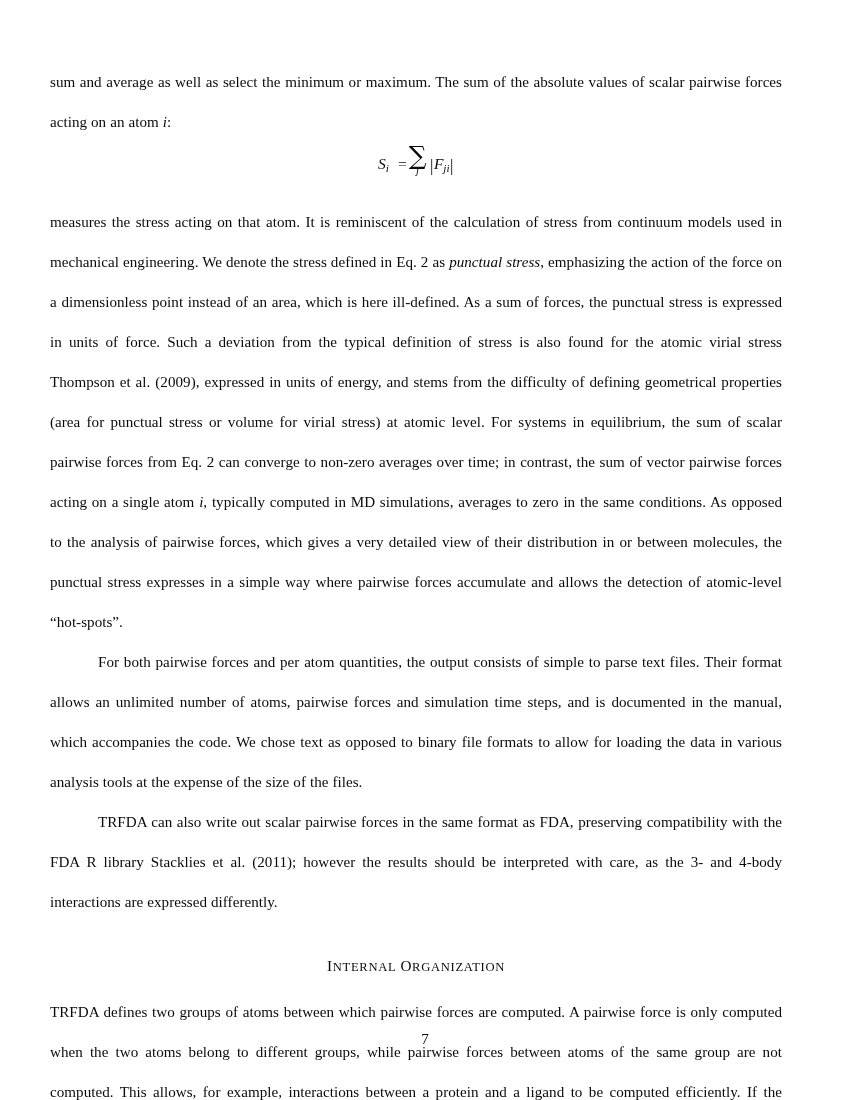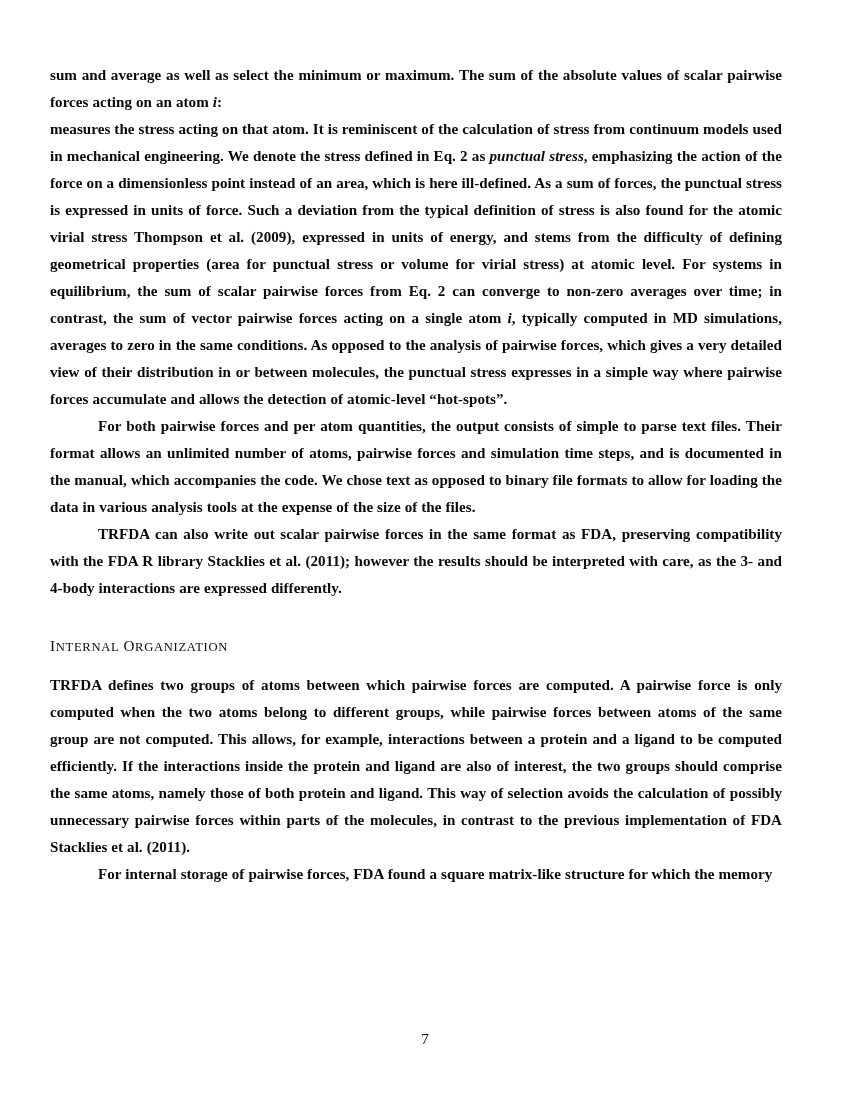--- a/index.html
+++ b/index.html
@@ -22,27 +22,26 @@
     box-sizing: border-box;
   }
   .content {
     position: absolute;
     left: 50px;
     top: 62px;
     width: 732px;
   }
   p.body-text {
     font-size: 15.1px;
-    line-height: 27px;
+    line-height: 40px;
     text-align: justify;
     text-align-last: left;
     margin: 0;
     letter-spacing: 0.002em;
     word-spacing: 0.012em;
-    font-weight: bold;
     -webkit-font-smoothing: antialiased;
   }
   p.indent {
     text-indent: 48px;
   }
   p.flush {
     text-indent: 0;
   }
   .eq-block {
     margin: 0;
@@ -101,20 +100,21 @@
     display: inline-block;
     font-size: 17px;
     vertical-align: -0.07em;
     margin: 0 0.5px;
   }
   .bar-inner {
     font-size: 15.5px;
     font-style: italic;
   }
   .section-heading {
+    text-align: center;
     margin: 0;
     font-size: 13.2px;
     letter-spacing: 0.055em;
     font-variant: small-caps;
     font-weight: normal;
     line-height: 30px;
   }
   .sc-cap {
     font-size: 15.2px;
     letter-spacing: 0.045em;
@@ -138,20 +138,25 @@
 </style>
 </head>
 <body>
 
 <div class="page">
 
   <div class="content">
 
     <p class="body-text flush"><span>sum and average as well as select the minimum or maximum. The sum of the absolute values of scalar pairwise forces acting on an atom </span><em class="mi">i</em><span>:</span></p>
 
+    <div class="eq-block">
+      <div class="equation">
+        <span class="math"><span class="mi">S</span><span class="sub">i</span><span class="eq-gap"></span><span>=</span><span class="sum-wrap"><span class="sum-glyph">∑</span><span class="sum-under">j</span></span><span class="abs">|</span><span class="bar-inner">F</span><span class="sub">ji</span><span class="abs">|</span></span>
+      </div>
+    </div>
 
     <p class="body-text flush"><span>measures the stress acting on that atom. It is reminiscent of the calculation of stress from continuum models used in mechanical engineering. We denote the stress defined in Eq. 2 as </span><em>punctual stress</em><span>, emphasizing the action of the force on a dimensionless point instead of an area, which is here ill-defined. As a sum of forces, the punctual stress is expressed in units of force. Such a deviation from the typical definition of stress is also found for the atomic virial stress Thompson et al. (2009), expressed in units of energy, and stems from the difficulty of defining geometrical properties (area for punctual stress or volume for virial stress) at atomic level. For systems in equilibrium, the sum of scalar pairwise forces from Eq. 2 can converge to non-zero averages over time; in contrast, the sum of vector pairwise forces acting on a single atom </span><em class="mi">i</em><span>, typically computed in MD simulations, averages to zero in the same conditions. As opposed to the analysis of pairwise forces, which gives a very detailed view of their distribution in or between molecules, the punctual stress expresses in a simple way where pairwise forces accumulate and allows the detection of atomic-level “hot-spots”.</span></p>
 
     <p class="body-text indent">For both pairwise forces and per atom quantities, the output consists of simple to parse text files. Their format allows an unlimited number of atoms, pairwise forces and simulation time steps, and is documented in the manual, which accompanies the code. We chose text as opposed to binary file formats to allow for loading the data in various analysis tools at the expense of the size of the files.</p>
 
     <p class="body-text indent">TRFDA can also write out scalar pairwise forces in the same format as FDA, preserving compatibility with the FDA R library Stacklies et al. (2011); however the results should be interpreted with care, as the 3- and 4-body interactions are expressed differently.</p>
 
     <div class="spacer-before-heading"></div>
 
     <h2 class="section-heading"><span class="sc-cap">I</span><span class="sc-rest">NTERNAL</span>&nbsp;<span class="sc-cap">O</span><span class="sc-rest">RGANIZATION</span></h2>

